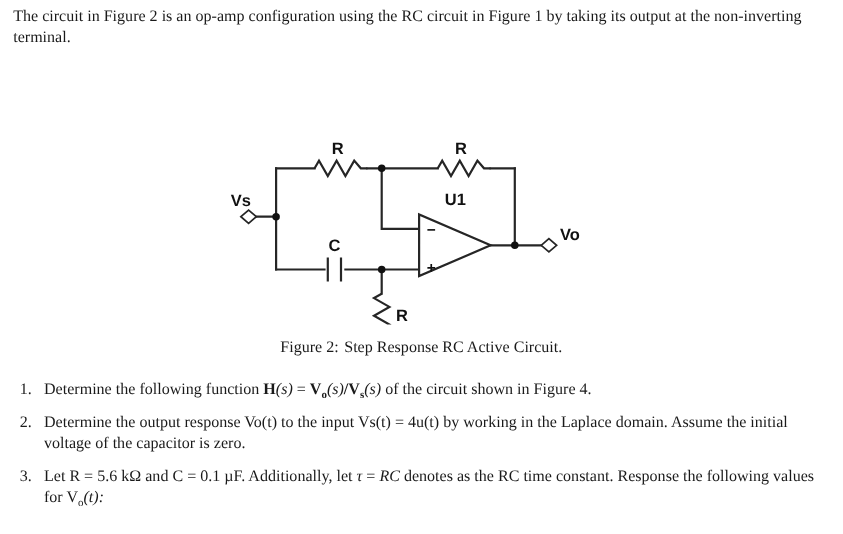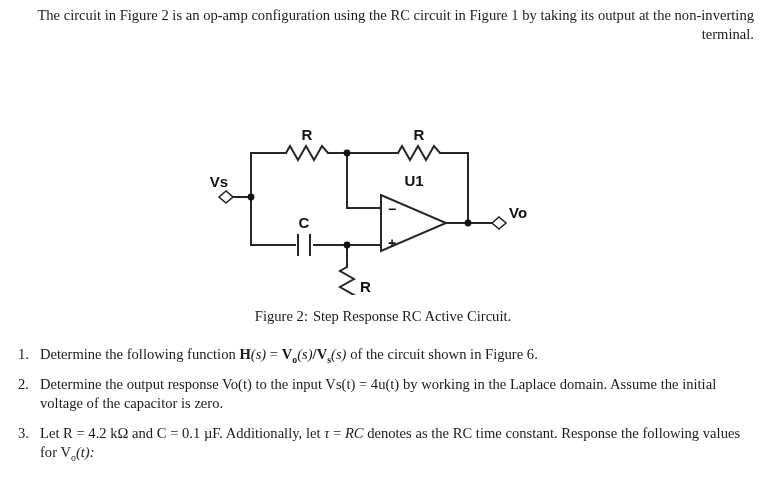--- a/index.html
+++ b/index.html
@@ -20,21 +20,21 @@
     width: 766px;
     height: 485px;
   }
   .intro {
     position: absolute;
     left: 12px;
     top: 6px;
     width: 742px;
     font-size: 14.6px;
     line-height: 1.30;
-    text-align: right;
+    text-align: left;
   }
   .figure-wrap {
     position: absolute;
     left: 0;
     top: 60px;
     width: 766px;
     height: 235px;
   }
   .figure-caption {
     position: absolute;
@@ -195,30 +195,30 @@
   </div>
 
   <div class="figure-caption">
     <span class="capnum">Figure 2:</span><span>Step Response RC Active Circuit.</span>
   </div>
 
   <div class="qlist">
 
     <div class="qitem">
       <span class="qnum">1.</span>
-      <span>Determine the following function </span><span class="mathv">H</span><span class="it">(s)</span><span> = </span><span class="mathv">V</span><sub class="mathv">o</sub><span class="it">(s)</span><span class="mathv">/</span><span class="mathv">V</span><sub class="mathv">s</sub><span class="it">(s)</span><span> of the circuit shown in Figure 6.</span>
+      <span>Determine the following function </span><span class="mathv">H</span><span class="it">(s)</span><span> = </span><span class="mathv">V</span><sub class="mathv">o</sub><span class="it">(s)</span><span class="mathv">/</span><span class="mathv">V</span><sub class="mathv">s</sub><span class="it">(s)</span><span> of the circuit shown in Figure 4.</span>
     </div>
 
     <div class="qitem">
       <span class="qnum">2.</span>
       <span>Determine the output response Vo(t) to the input Vs(t) = 4u(t) by working in the Laplace domain.</span>
       <span>Assume the initial voltage of the capacitor is zero.</span>
     </div>
 
     <div class="qitem">
       <span class="qnum">3.</span>
-      <span>Let R = 4.2 kΩ and C = 0.1 µF. Additionally, let </span><span class="it">τ</span><span> = </span><span class="it">RC</span><span> denotes as the RC time constant. Response</span>
+      <span>Let R = 5.6 kΩ and C = 0.1 µF. Additionally, let </span><span class="it">τ</span><span> = </span><span class="it">RC</span><span> denotes as the RC time constant. Response</span>
       <span>the following values for V</span><sub>o</sub><span class="it">(t):</span>
     </div>
 
   </div>
 
 </div>
 
 </body></html>

